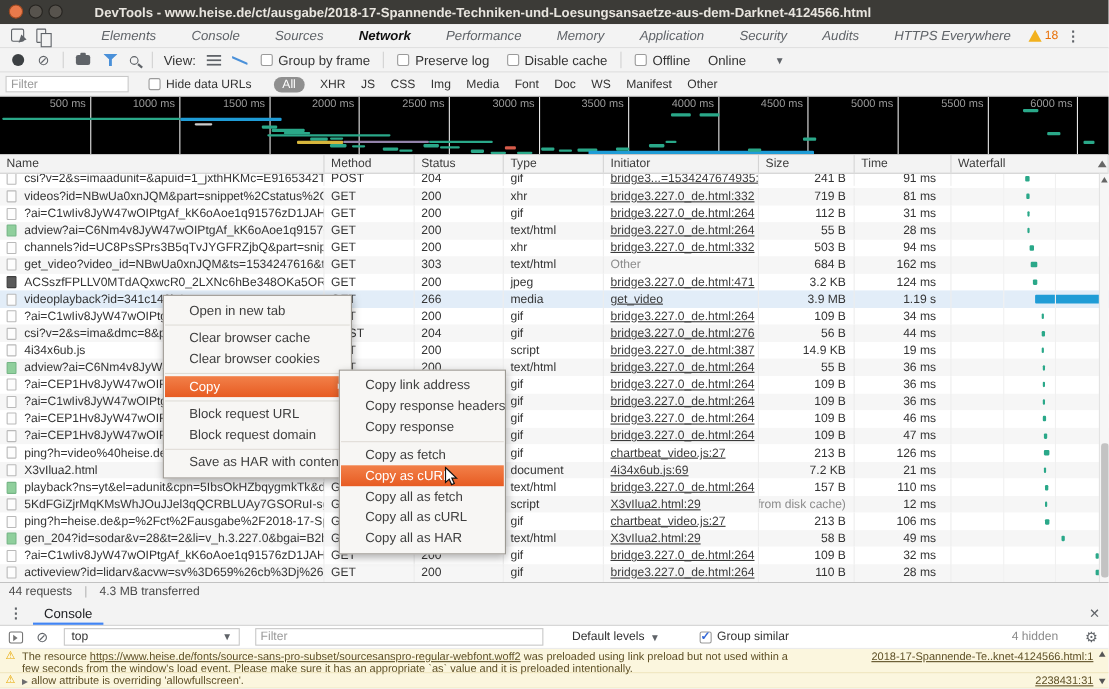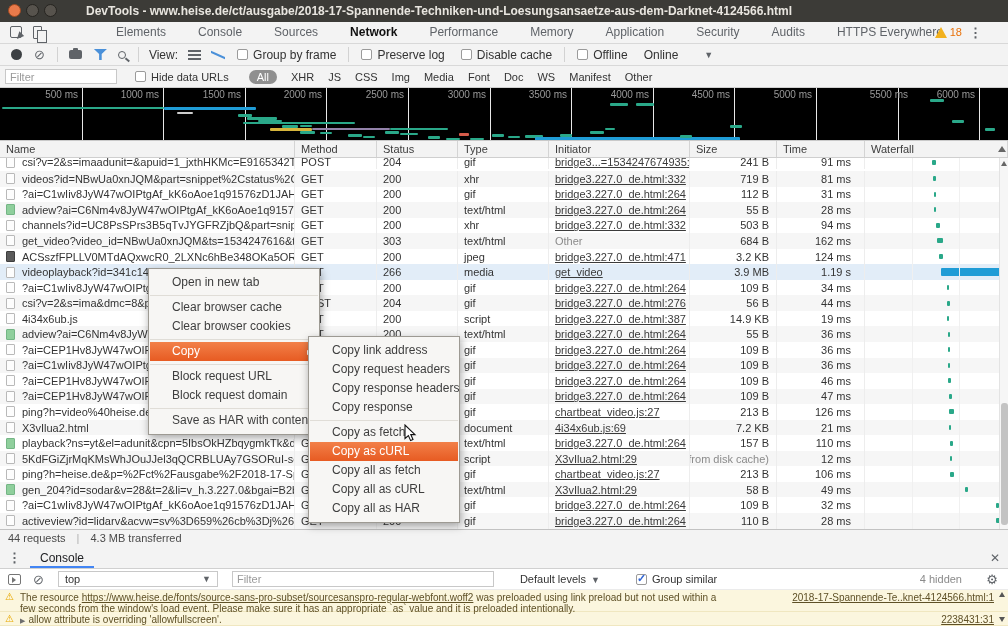--- a/index.html
+++ b/index.html
@@ -9,21 +9,21 @@
 
   
   #titlebar{top:0;height:22px;background:#3c3b37;color:#e8e5df;font-size:12px;font-weight:bold;line-height:22px;}
   #title-text{position:absolute;left:86px;top:0;white-space:nowrap;}
   .wdot{position:absolute;top:4px;width:13px;height:13px;border-radius:50%;background:#57534d;border:1px solid #262420;}
   .wdot.close{background:#e97a4b;border-color:#a04a22;left:8px;}
   .wdot.min{left:26px;} .wdot.max{left:44px;}
 
   
   #dtbar{top:22px;height:22px;background:#f3f3f3;border-bottom:1px solid #d8d8d8;}
-  #dt-tabs{position:absolute;left:100px;top:0;height:30px;display:flex;}
+  #dt-tabs{position:absolute;left:76px;top:0;height:30px;display:flex;font-style:italic;}
   .dtab{padding:0 16px;font-size:12px;line-height:21px;color:#5f6368;white-space:nowrap;}
   .dtab.act{color:#111;font-weight:bold;}
   .tb-icon{position:absolute;top:4px;}
   #inspect-icon{left:10px;width:12px;height:12px;border:1.4px solid #5f6368;border-radius:2px;}
   #inspect-icon::after{content:"";position:absolute;right:-3px;bottom:-3px;border-left:6px solid #5f6368;border-top:3px solid transparent;border-bottom:5px solid transparent;transform:rotate(18deg);}
   #device-icon{left:33px;width:9px;height:13px;border:1.4px solid #5f6368;border-radius:1px;}
   #device-icon::after{content:"";position:absolute;left:3px;top:3px;width:8px;height:11px;background:#f3f3f3;border:1.4px solid #5f6368;}
   #warn-badge{position:absolute;right:46px;top:4px;display:flex;align-items:center;}
   #warn-tri{width:0;height:0;border-left:6px solid transparent;border-right:6px solid transparent;border-bottom:11px solid #f2b11e;}
   #warn-count{color:#e8710a;font-size:11px;margin-left:3px;}
@@ -225,21 +225,21 @@
       <div class="ovlab" style="right: 522px;">3000 ms</div>
       <div class="ovgrid" style="left: 571px;"></div>
       <div class="ovlab" style="right: 441px;">3500 ms</div>
       <div class="ovgrid" style="left: 653px;"></div>
       <div class="ovlab" style="right: 359px;">4000 ms</div>
       <div class="ovgrid" style="left: 734px;"></div>
       <div class="ovlab" style="right: 278px;">4500 ms</div>
       <div class="ovgrid" style="left: 816px;"></div>
       <div class="ovlab" style="right: 196px;">5000 ms</div>
       <div class="ovgrid" style="left: 898px;"></div>
-      <div class="ovlab" style="right: 100px; margin-left: 44px;">5500 ms</div>
+      <div class="ovlab" style="right: 114px; margin-left: 44px;">5500 ms</div>
       <div class="ovgrid" style="left: 979px;"></div>
       <div class="ovlab" style="right: 33px;">6000 ms</div>
       <div class="ovbar" style="left: 2px; top: 19px; width: 162px; height: 2px; background: rgb(42, 168, 137);"></div>
       <div class="ovbar" style="left: 164px; top: 19px; width: 92px; height: 3px; background: rgb(31, 156, 214);"></div>
       <div class="ovbar" style="left: 177px; top: 24px; width: 16px; height: 2px; background: rgb(204, 204, 204);"></div>
       <div class="ovbar" style="left: 238px; top: 26px; width: 14px; height: 3px; background: rgb(42, 168, 137);"></div>
       <div class="ovbar" style="left: 247px; top: 29px; width: 30px; height: 3px; background: rgb(42, 168, 137);"></div>
       <div class="ovbar" style="left: 258px; top: 32px; width: 24px; height: 2px; background: rgb(42, 168, 137);"></div>
       <div class="ovbar" style="left: 243px; top: 34px; width: 112px; height: 2px; background: rgb(42, 168, 137);"></div>
       <div class="ovbar" style="left: 282px; top: 37px; width: 16px; height: 3px; background: rgb(42, 168, 137);"></div>
@@ -759,21 +759,20 @@
       <div class="msep"></div>
       <div class="mitem hl"><span>Copy</span><span class="subarr">▸</span></div>
       <div class="msep"></div>
       <div class="mitem"><span>Block request URL</span></div>
       <div class="mitem"><span>Block request domain</span></div>
       <div class="msep"></div>
       <div class="mitem"><span>Save as HAR with content</span></div>
     </div>
   <div class="menu" id="sub-menu">
       <div class="mitem"><span>Copy link address</span></div>
-      <div class="mitem"><span>Copy request headers</span></div>
       <div class="mitem"><span>Copy response headers</span></div>
       <div class="mitem"><span>Copy response</span></div>
       <div class="msep"></div>
       <div class="mitem"><span>Copy as fetch</span></div>
       <div class="mitem hl"><span>Copy as cURL</span></div>
       <div class="mitem"><span>Copy all as fetch</span></div>
       <div class="mitem"><span>Copy all as cURL</span></div>
       <div class="mitem"><span>Copy all as HAR</span></div>
     </div>
 

